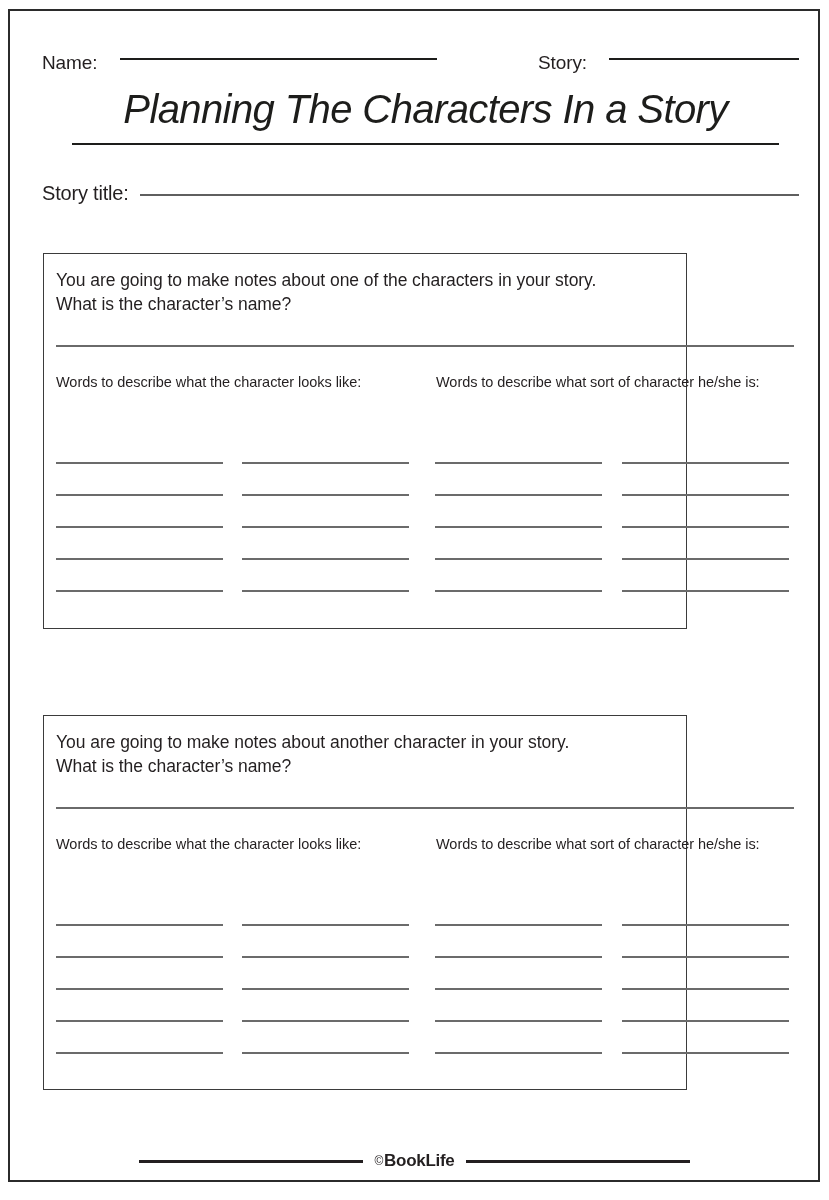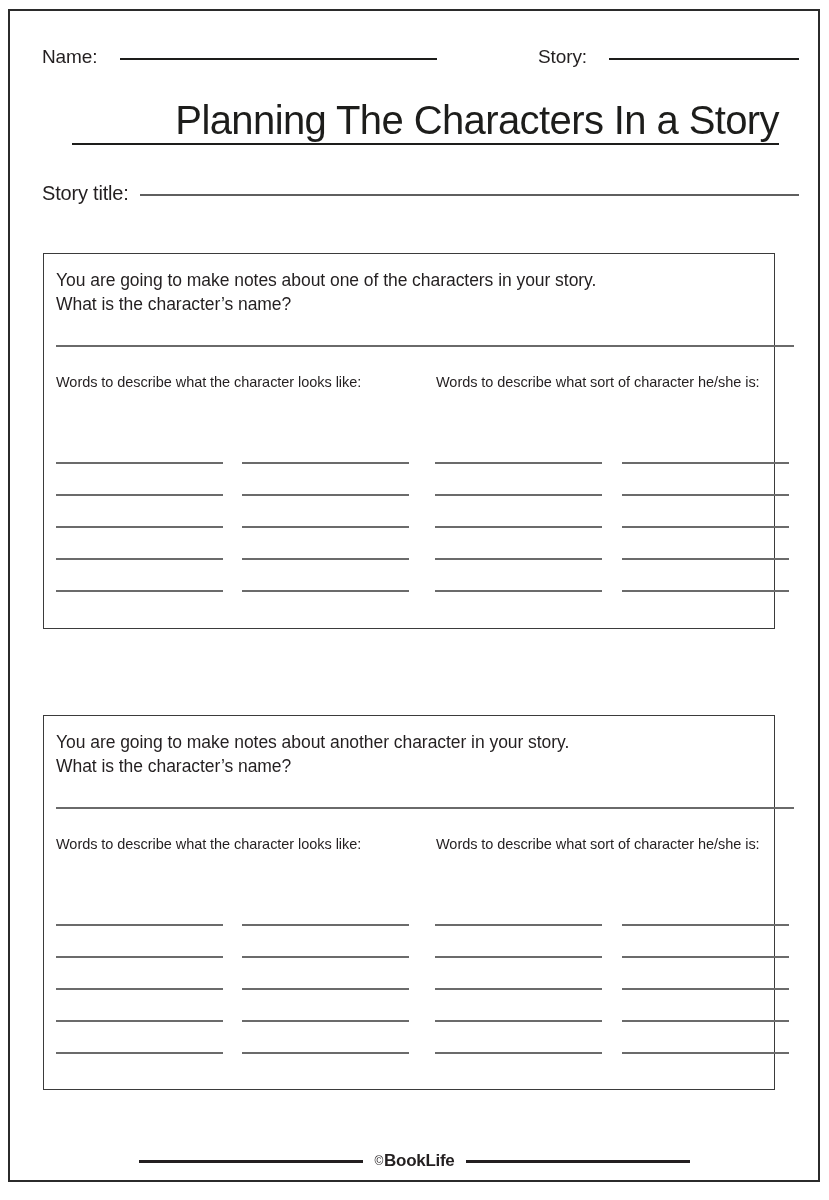--- a/index.html
+++ b/index.html
@@ -30,45 +30,47 @@
   }
 
   
   .meta-label {
     position: absolute;
     font-size: 19px;
     line-height: 19px;
     letter-spacing: -0.1px;
     color: #231f20;
     white-space: nowrap;
+    margin-top: 6px;
   }
   .rule {
     position: absolute;
     height: 0;
     border-top: 2px solid #1d1d1b;
   }
   .rule-thin {
     position: absolute;
     height: 0;
     border-top: 2px solid #5f5f5f;
   }
 
   
   .page-title {
     position: absolute;
     left: 62px;
-    top: 87px;
+    top: 76px;
     width: 707px;
-    text-align: right;
+    text-align: center;
     font-size: 40px;
     line-height: 44px;
     font-weight: 400;
     letter-spacing: -0.6px;
     color: #1d1d1b;
     white-space: nowrap;
+    font-style: italic;
   }
   .title-underline {
     position: absolute;
     left: 62px;
     top: 132px;
     width: 707px;
     height: 0;
     border-top: 2px solid #1d1d1b;
   }
 
@@ -82,21 +84,21 @@
     letter-spacing: -0.2px;
     color: #231f20;
     white-space: nowrap;
     text-align: right;
   }
 
   
   .char-box {
     position: absolute;
     left: 33px;
-    width: 732px;
+    width: 644px;
     border: 1.6px solid #3b3b3b;
     box-sizing: border-box;
     background: #fff;
   }
   .box-1 { top: 242px; height: 376px; }
   .box-2 { top: 676px; height: 375px; margin-top: 28px; }
 
   .box-intro {
     position: absolute;
     left: 12px;

